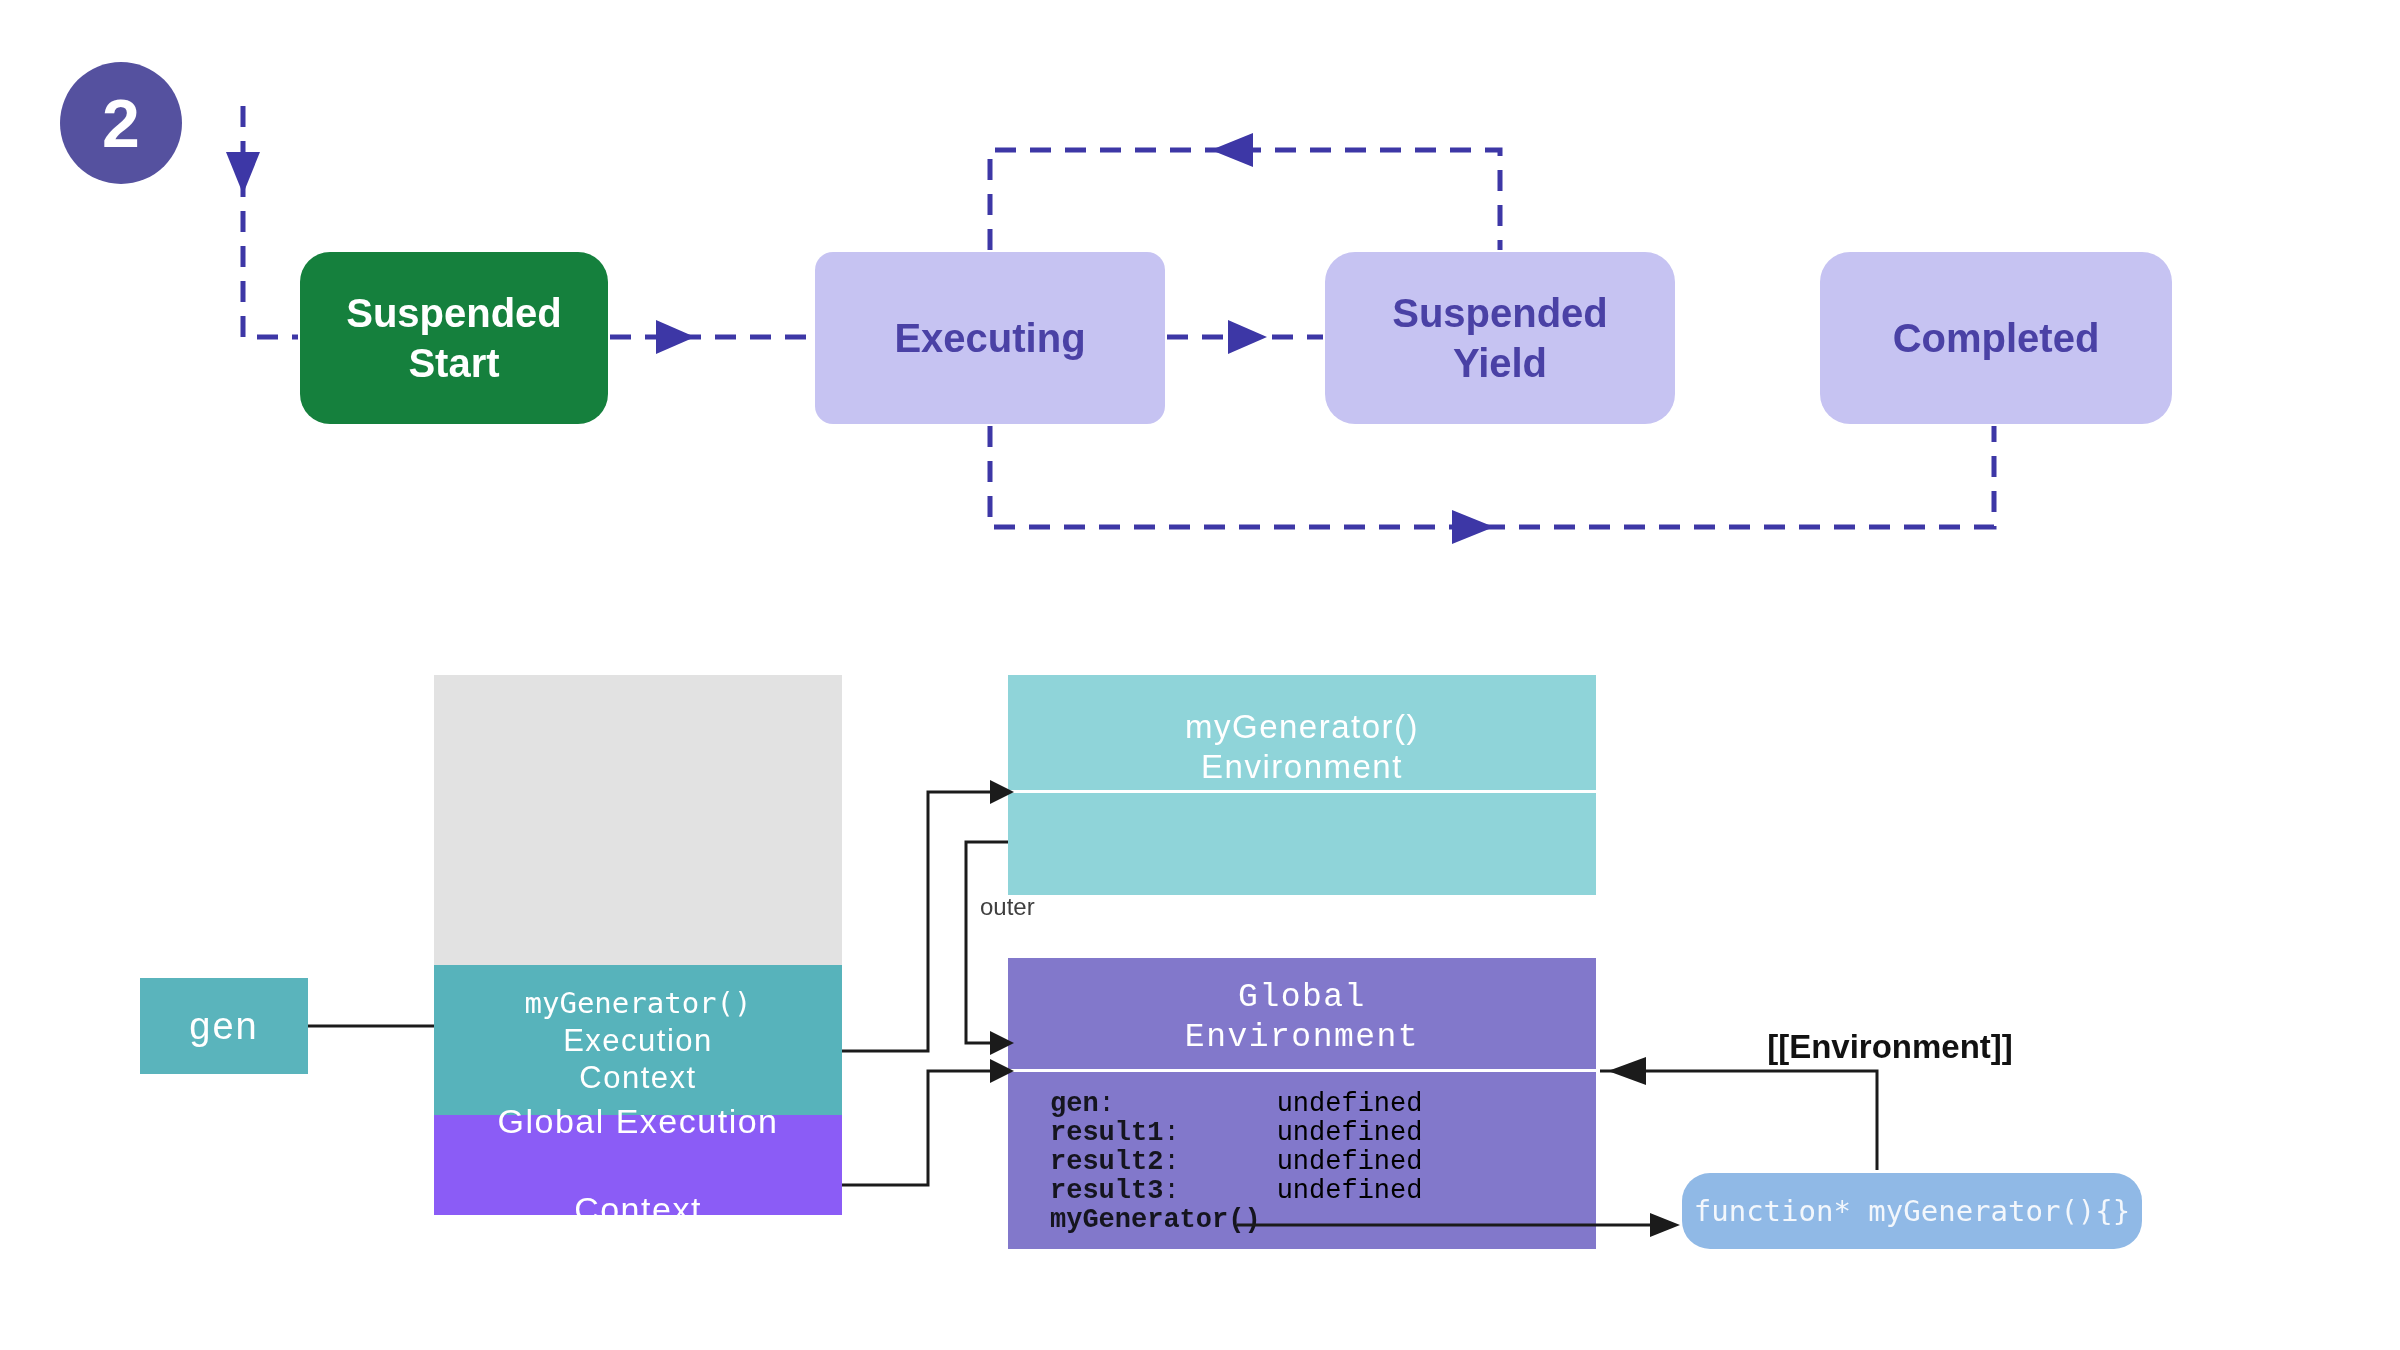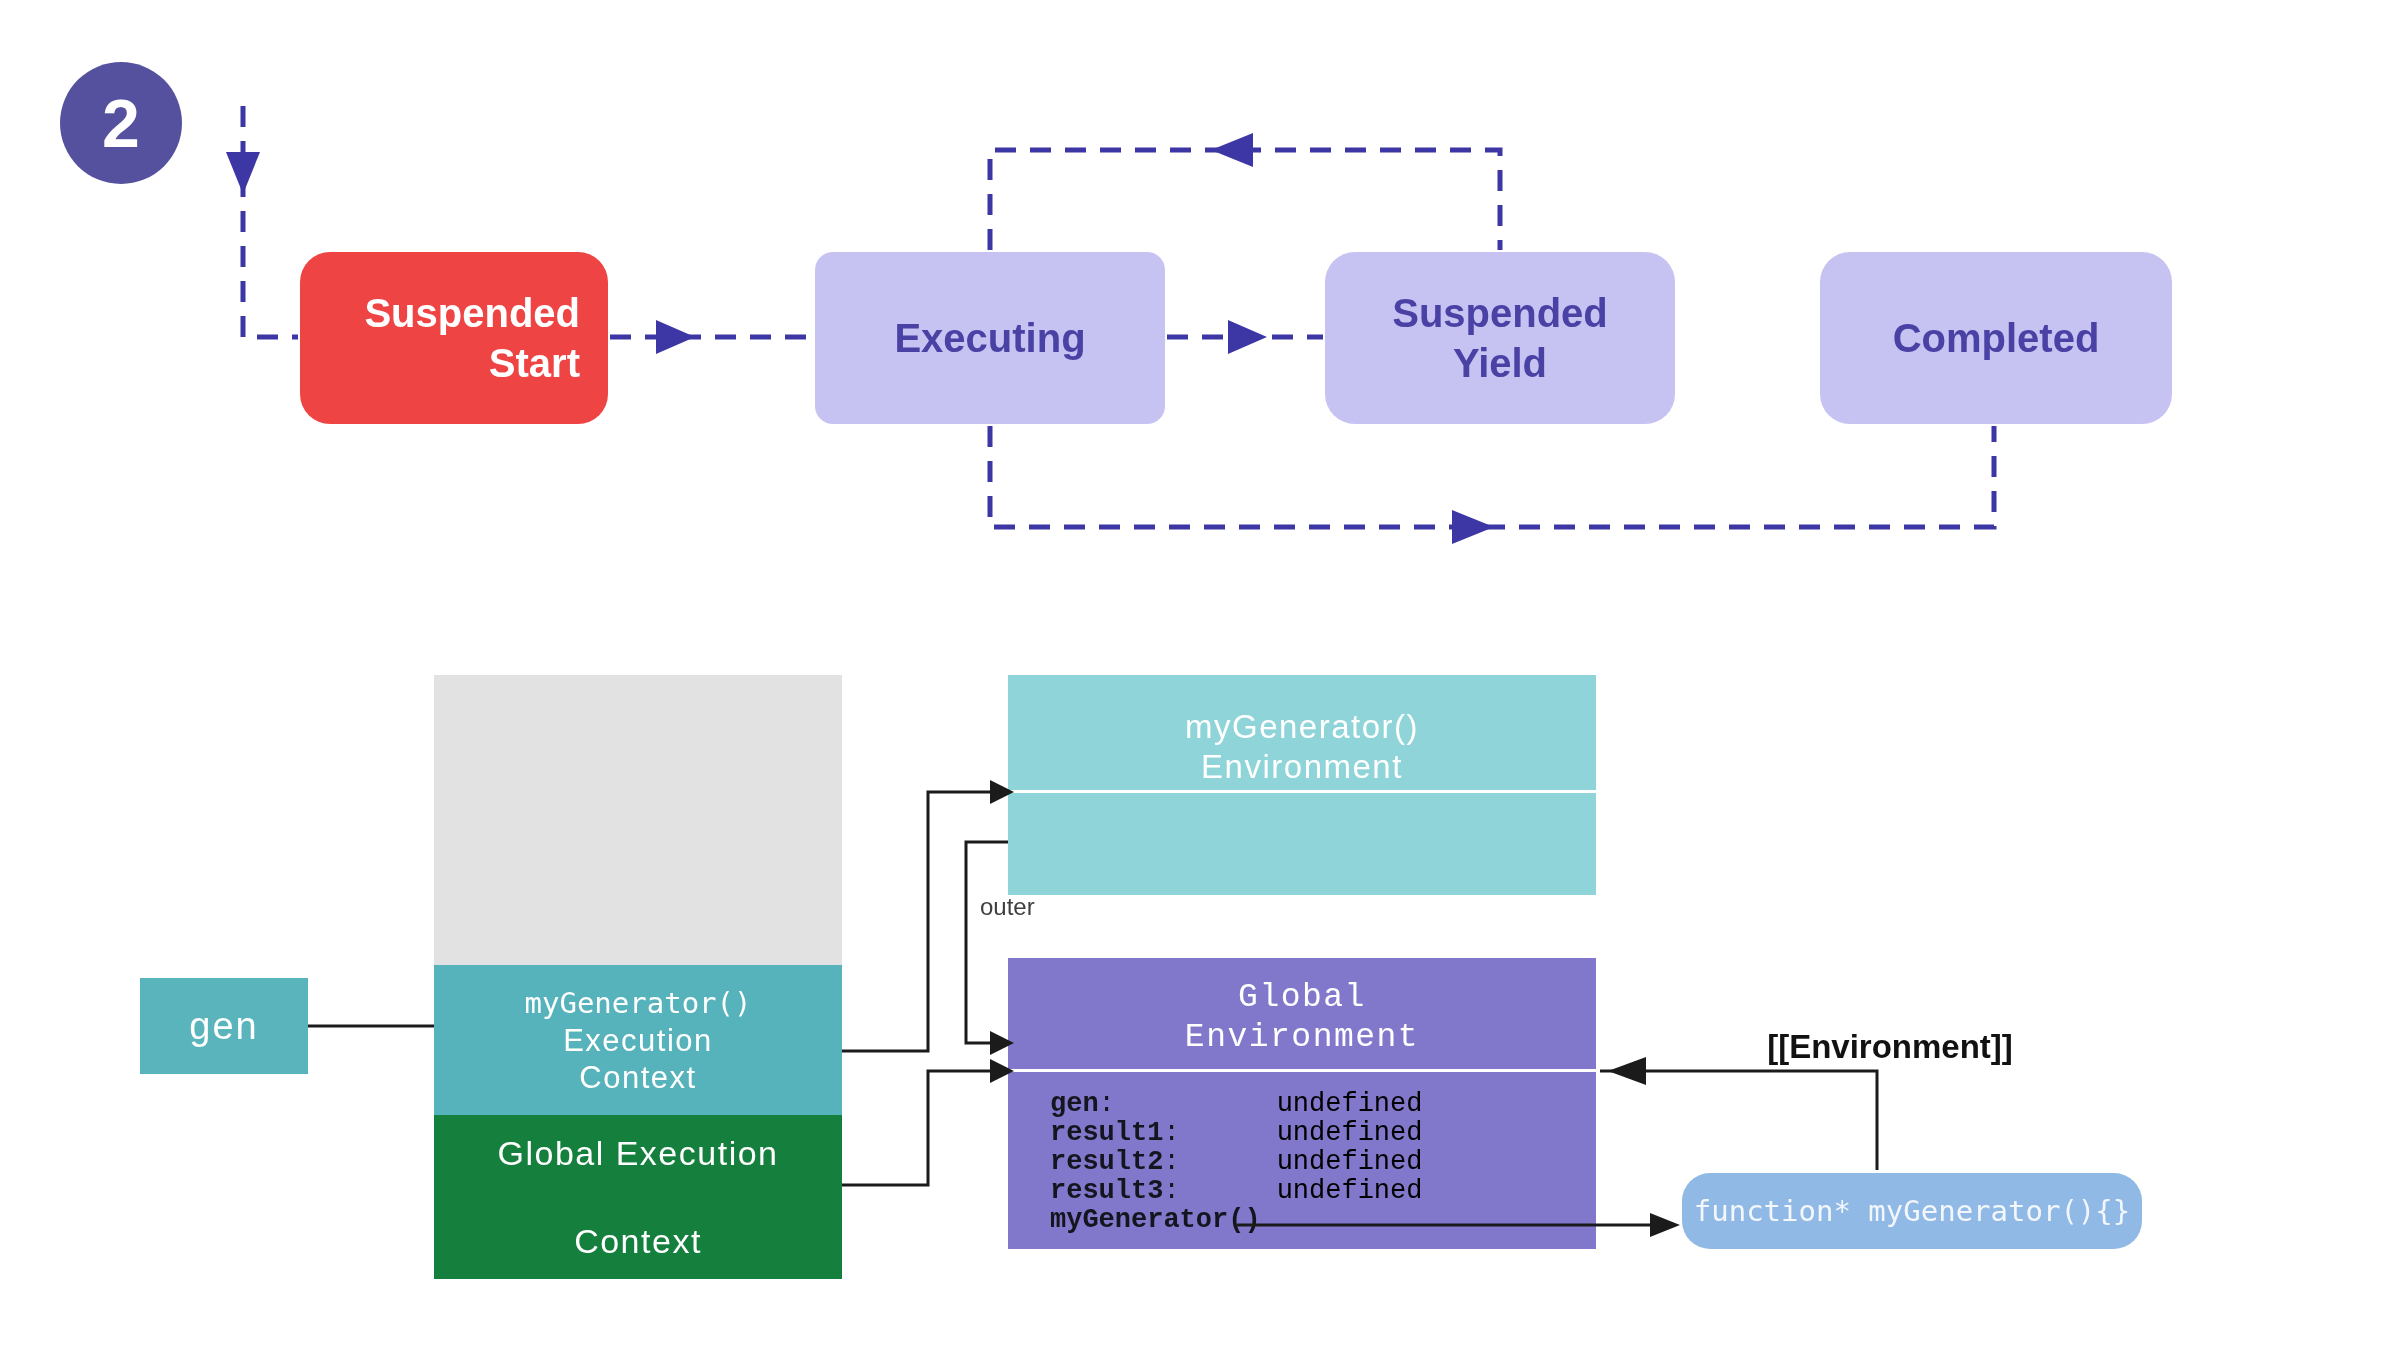--- a/index.html
+++ b/index.html
@@ -13,37 +13,37 @@
   
   .step-badge{
     left:60px;top:62px;width:122px;height:122px;border-radius:50%;
     background:#55519f;color:#ffffff;display:flex;align-items:center;justify-content:center;
     font-size:68px;font-weight:700;z-index:2;
   }
   .state-box{
     top:252px;height:172px;border-radius:30px;display:flex;align-items:center;justify-content:center;
     text-align:center;font-weight:700;font-size:40px;line-height:50px;z-index:2;padding:0 28px;box-sizing:border-box;
   }
-  .state-dark{background:#ef4444;color:#ffffff;text-align:right;}
+  .state-dark{background:#15803d;color:#ffffff;}
   .state-light{background:#c6c3f2;color:#4a41a5;}
   #st-suspended-start{left:300px;width:308px;}
   #st-executing{left:815px;width:350px;border-radius:18px;}
   #st-suspended-yield{left:1325px;width:350px;}
   #st-completed{left:1820px;width:352px;}
 
   
   .gen-box{
     left:140px;top:978px;width:168px;height:96px;background:#5ab4bc;color:#fff;
     display:flex;align-items:center;justify-content:center;font-size:38px;letter-spacing:2px;z-index:2;
   }
   .stack-gray{left:434px;top:675px;width:408px;height:290px;background:#e2e2e2;z-index:2;}
   .stack-frame{left:434px;width:408px;display:flex;flex-direction:column;align-items:center;justify-content:center;
     color:#ffffff;text-align:center;z-index:2;}
   #frame-generator{top:965px;height:150px;background:#57b3bb;}
-  #frame-global{top:1115px;height:164px;background:#15803d;gap:44px;}
+  #frame-global{top:1115px;height:100px;background:#8b5cf6;gap:44px;}
   .mono{font-family:"DejaVu Sans Mono",monospace;}
   .frame-line-mono{font-size:29px;line-height:37px;}
   .frame-line{font-size:31px;line-height:37px;letter-spacing:1.5px;}
   .frame-line-lg{font-size:34px;line-height:44px;letter-spacing:1.5px;}
 
   .env-box{left:1008px;width:588px;z-index:2;color:#ffffff;}
   #env-generator{top:675px;height:220px;background:#8fd4d9;}
   #env-global{top:958px;height:291px;background:#8278cb;font-family:Liberation Mono, monospace;}
   .env-divider{position:absolute;left:0;width:100%;height:3px;background:#ffffff;}
   #env-generator .env-divider{top:115px;}

